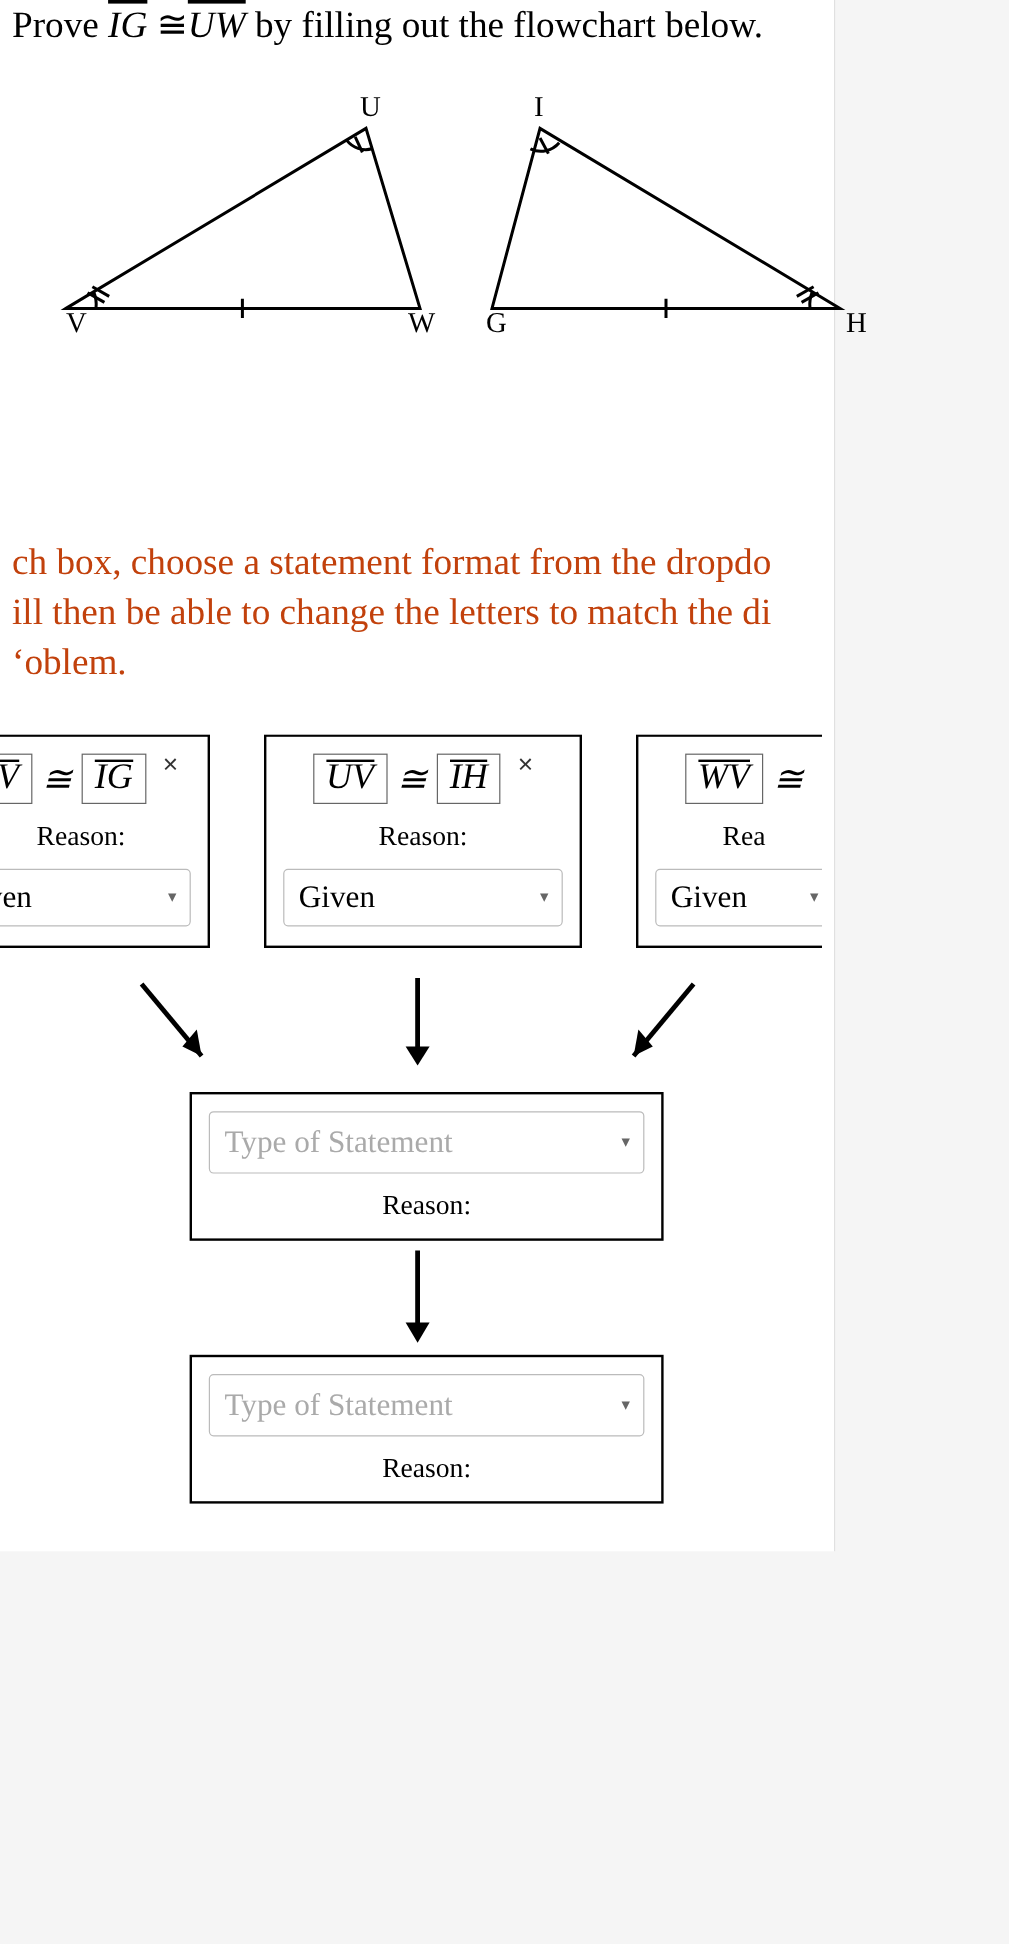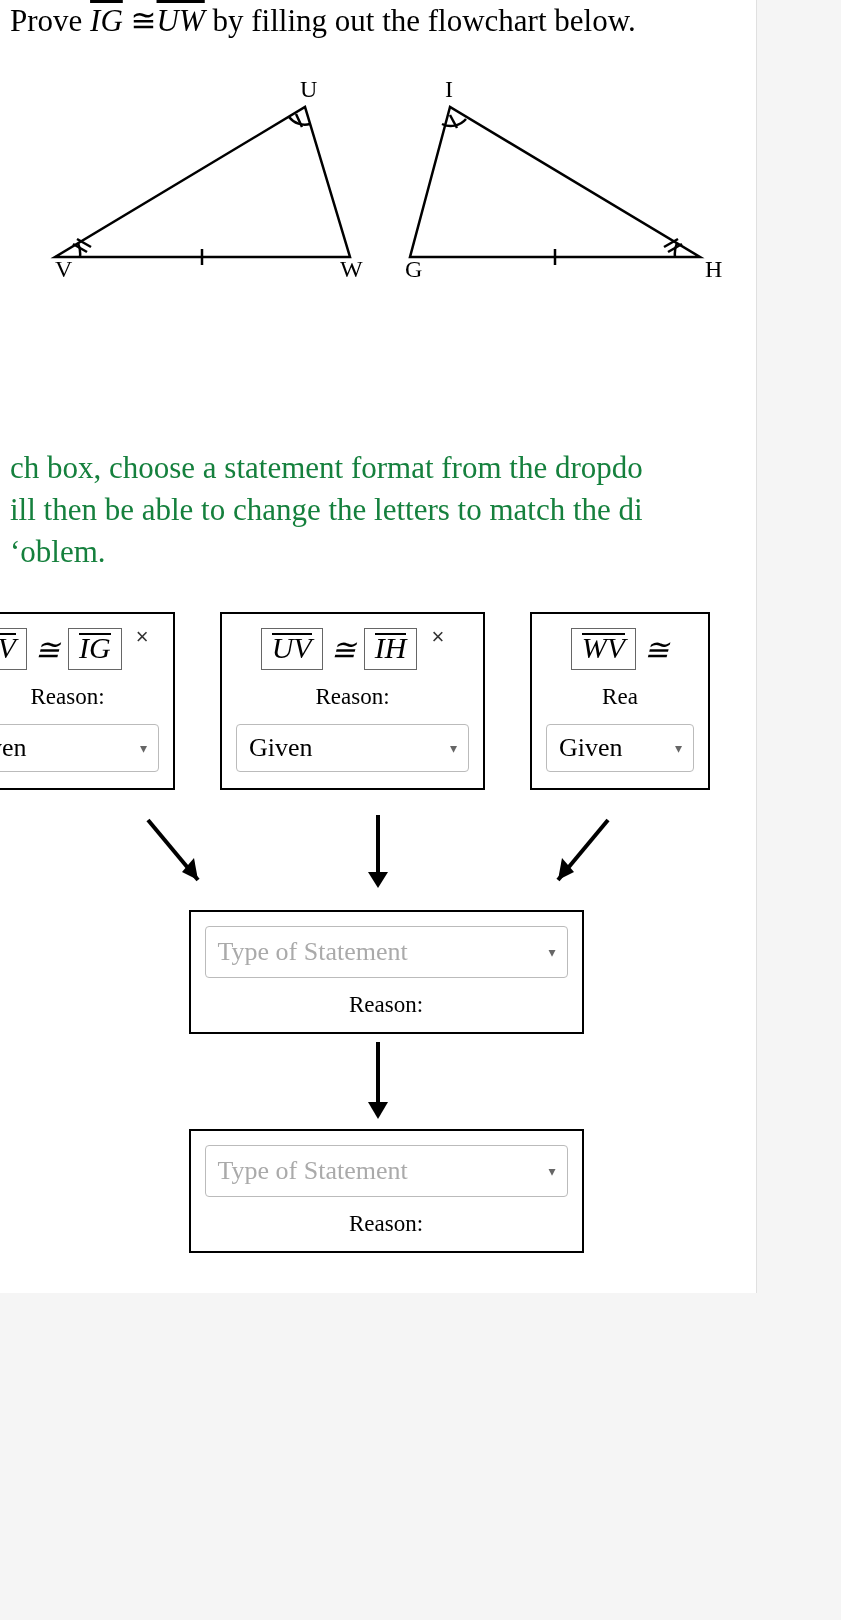--- a/index.html
+++ b/index.html
@@ -5,21 +5,21 @@
   * { box-sizing: border-box; }
   body {
     margin: 0;
     padding: 0;
     font-family: Georgia, 'Times New Roman', serif;
     background: #f5f5f5;
     width: 841px;
   }
   .page {
     background: #fff;
-    width: 757px;
+    width: 696px;
     padding: 0 10px 40px 10px;
     border-right: 1px solid #e0e0e0;
   }
   .prompt-text {
     font-size: 31px;
     line-height: 1.35;
     color: #000;
     margin: 0 0 35px 0;
   }
   .math-overline {
@@ -30,21 +30,21 @@
   .congruent { font-family: 'Times New Roman', serif; }
   .diagram-area {
     width: 100%;
     height: 220px;
     margin: 20px 0 150px 0;
     position: relative;
   }
   .instructions {
     font-size: 31px;
     line-height: 1.35;
-    color: #15803d;
+    color: #c2410c;
     margin: 0 0 40px 0;
     white-space: pre-line;
   }
   .flowchart-row {
     display: flex;
     gap: 45px;
     overflow: hidden;
     margin-bottom: 20px;
     margin-left: -50px;
   }

